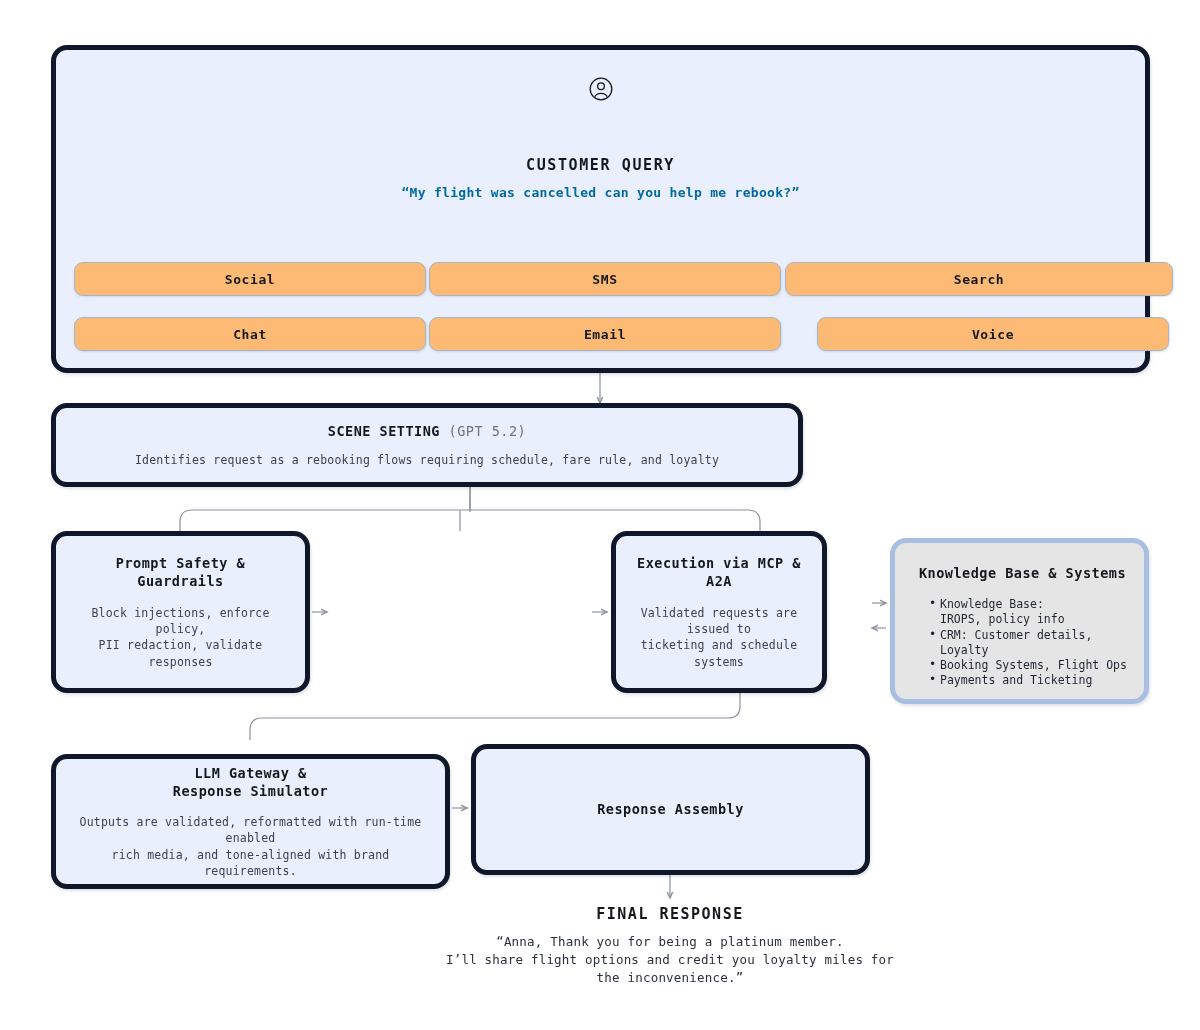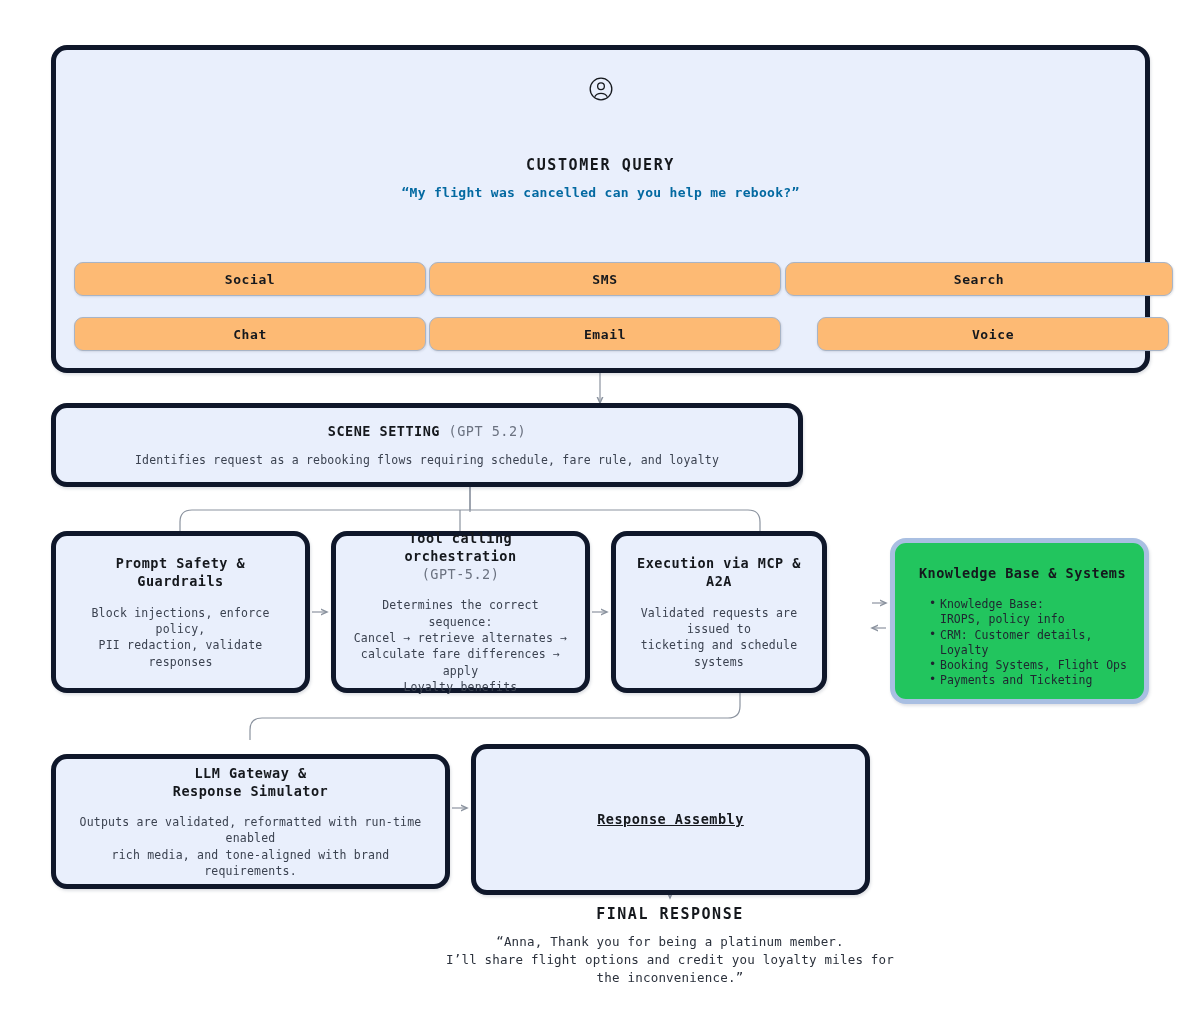--- a/index.html
+++ b/index.html
@@ -23,21 +23,21 @@
   
   .panel {
     position: absolute;
     background: #e9effc;
     border: 5px solid #0f172a;
     border-radius: 16px;
     box-shadow: 1px 2px 3px rgba(80,90,110,0.18);
     box-sizing: border-box;
   }
   .panel.deep {
-    background: #22c55e;
+    background: #e5e5e5;
     border-color: #a9bfe2;
     padding-left: 20px;
   }
   .chip {
     position: absolute;
     background: #fdba74;
     border: 1px solid #a8b4c6;
     border-radius: 9px;
     box-sizing: border-box;
     display: flex;
@@ -93,21 +93,21 @@
     letter-spacing: 0.2px;
   }
   
   #scene  { left: 51px;  top: 403px; width: 752px;  height: 84px; }
   #scene .dsc { margin-top: 12px; }
   #guard  { left: 51px;  top: 531px; width: 259px;  height: 162px; }
   #tool   { left: 331px; top: 531px; width: 259px;  height: 162px; }
   #exec   { left: 611px; top: 531px; width: 216px;  height: 162px; }
   #kb     { left: 890px; top: 538px; width: 259px;  height: 166px; }
   #gateway{ left: 51px;  top: 754px; width: 399px;  height: 135px; }
-  #assembly{left: 471px; top: 744px; width: 399px;  height: 151px; text-decoration: underline; }
+  #assembly{left: 471px; top: 744px; width: 399px;  height: 131px; }
   
   .kb-title {
     font-size: 13.5px; font-weight: bold; letter-spacing: 0.5px;
     text-align: center; width: 100%;
   }
   .kb-list {
     margin: 16px 0 0 0; padding: 0 0 0 14px;
     list-style: none;
     align-self: stretch;
     text-align: left;
@@ -206,30 +206,20 @@
     </div>
     <div class="dsc" style="white-space: pre-line;">Identifies request as a rebooking flows requiring schedule, fare rule, and loyalty</div>
   </div>
 
   <div class="panel bx" id="guard">
     <div class="ttl">Prompt Safety &amp; Guardrails</div>
     <div class="dsc" style="white-space: pre-line;">Block injections, enforce policy,
 PII redaction, validate responses</div>
   </div>
 
-  <div class="panel bx" id="tool">
-    <div class="ttl">
-      <span>Tool calling orchestration</span><br>
-      <span class="muted">(GPT‑5.2)</span>
-    </div>
-    <div class="dsc" style="white-space: pre-line;">Determines the correct sequence:
-Cancel → retrieve alternates →
-calculate fare differences → apply
-Loyalty benefits</div>
-  </div>
 
   <div class="panel bx" id="exec">
     <div class="ttl">Execution via MCP &amp; A2A</div>
     <div class="dsc" style="white-space: pre-line;">Validated requests are issued to
 ticketing and schedule systems</div>
   </div>
 
   <div class="panel bx deep" id="kb" style="justify-content:flex-start;padding-top:22px;">
     <div class="kb-title">Knowledge Base &amp; Systems</div>
     <ul class="kb-list">

